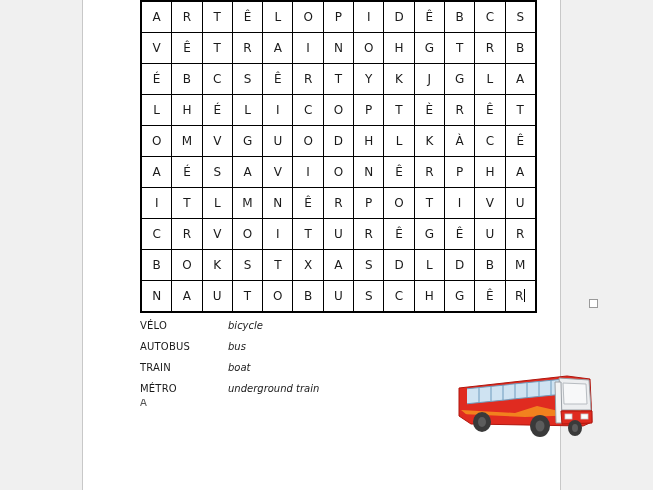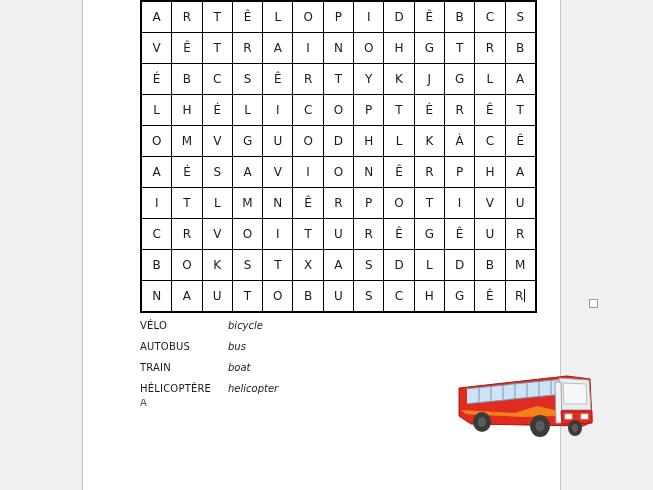--- a/index.html
+++ b/index.html
@@ -295,22 +295,22 @@
         </div>
         <div class="wl-row">
           <div class="wl-fr">AUTOBUS</div>
           <div class="wl-en">bus</div>
         </div>
         <div class="wl-row">
           <div class="wl-fr">TRAIN</div>
           <div class="wl-en">boat</div>
         </div>
         <div class="wl-row">
-          <div class="wl-fr">HÉLICOPTÈRE</div>
-          <div class="wl-en">helicopter</div>
+          <div class="wl-fr">MÉTRO</div>
+          <div class="wl-en">underground train</div>
         </div>
       </div>
     <div class="wl-partial">À</div>
   </div>
 
   <div id="bus">
     <svg width="142" height="74" viewBox="0 0 142 74" xmlns="http://www.w3.org/2000/svg">
 
       <path d="M4 22 L112 10 L135 13 L137 56 L128 60 L16 58 L4 50 Z" fill="#e02b20" stroke="#b0170f" stroke-width="1"></path>
 

